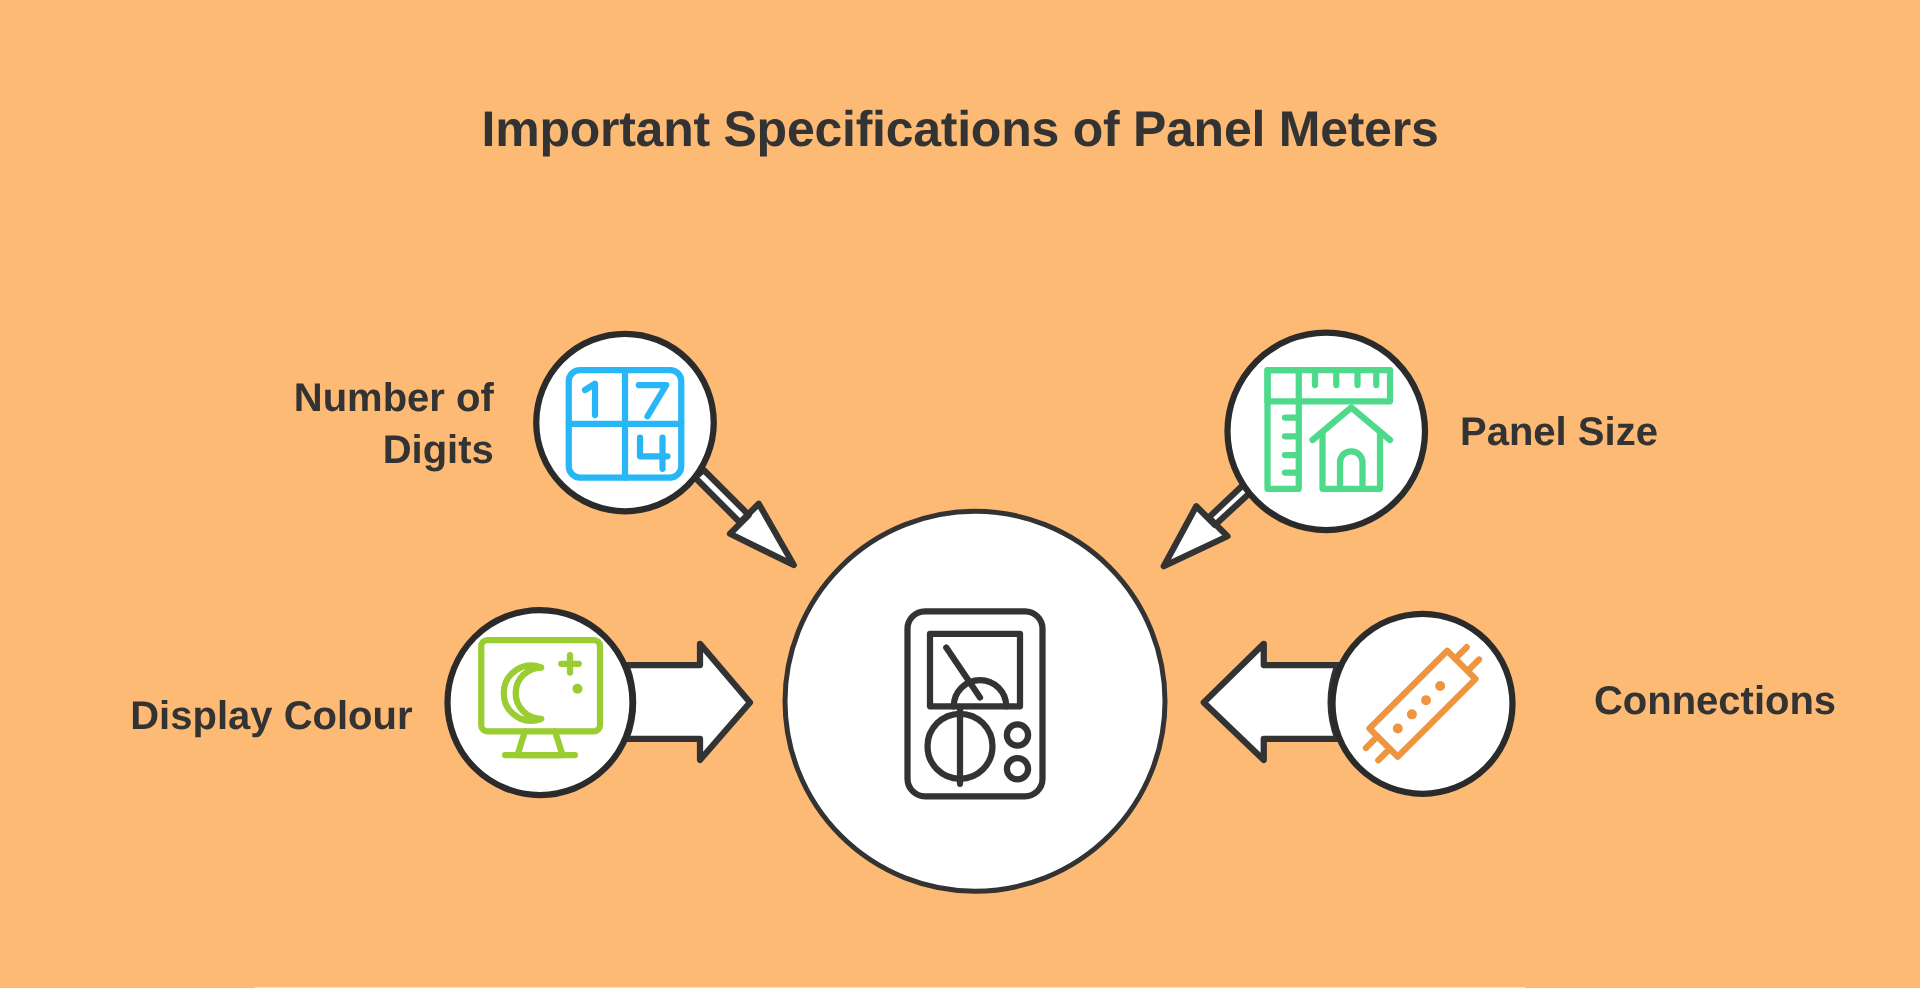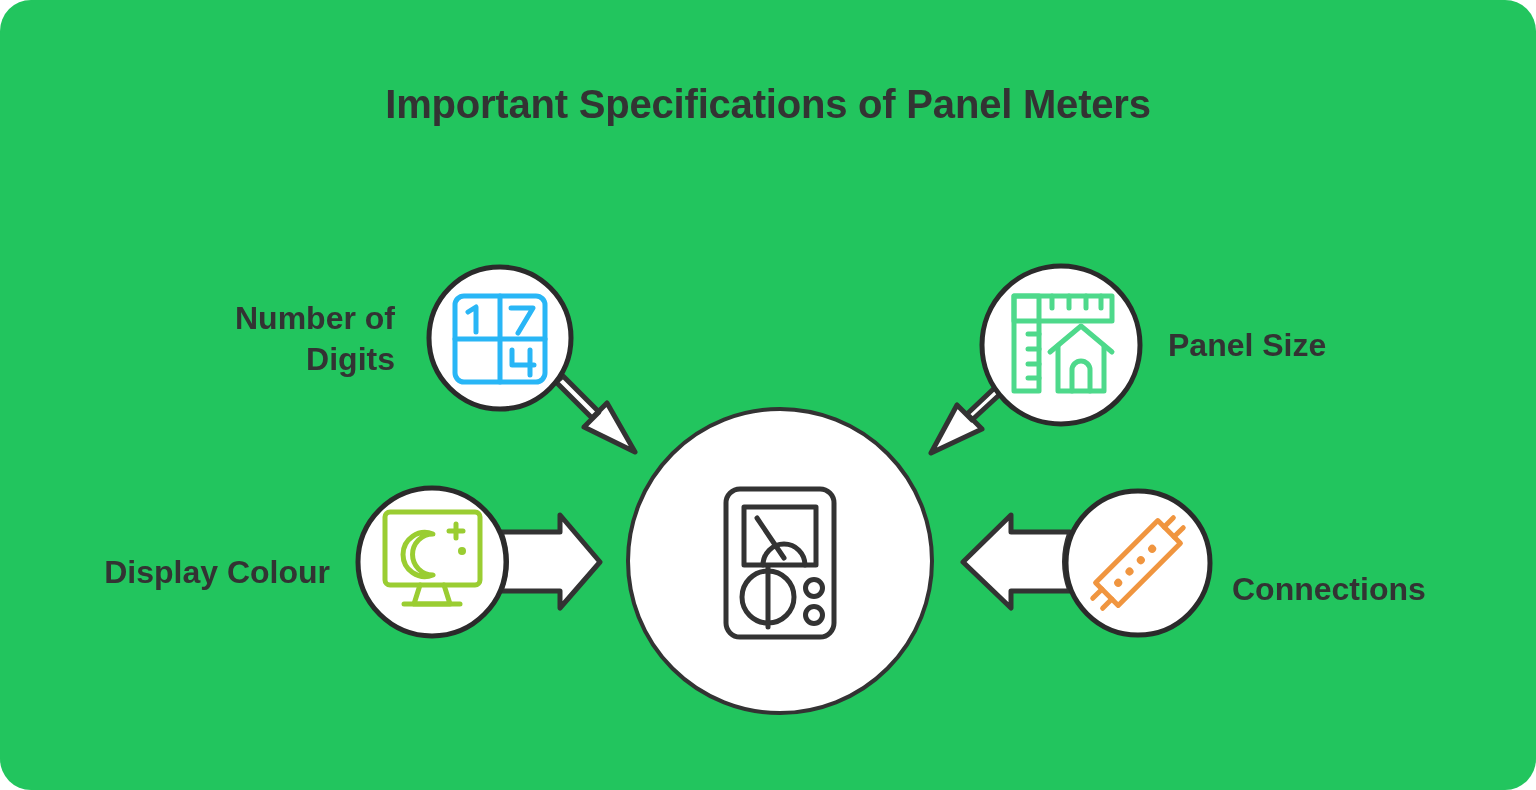--- a/index.html
+++ b/index.html
@@ -7,23 +7,22 @@
     padding: 0;
     background: #ffffff;
   }
   body {
     font-family: "Liberation Sans", sans-serif;
   }
   #canvas {
     position: relative;
     width: 1536px;
     height: 790px;
-    background: #22c55e;
+    background: #fdba74;
     overflow: hidden;
-    border-radius: 31px;
   }
   #title {
     position: absolute;
     left: 0;
     top: 82px;
     width: 1536px;
     text-align: center;
     font-size: 40px;
     font-weight: bold;
     color: #333333;
@@ -57,22 +56,21 @@
   #label-display-colour {
     left: 20px;
     top: 552px;
     width: 310px;
     text-align: right;
   }
   #label-connections {
     left: 1232px;
     top: 540px;
     width: 280px;
-    text-align: left;
-    margin-top: 29px;
+    text-align: center;
   }
 </style>
 </head>
 <body>
 
 <div id="canvas">
 
   <div id="title">Important Specifications of Panel Meters</div>
 
   <svg class="diagram-svg" width="1536" height="790" viewBox="0 0 1536 790">

